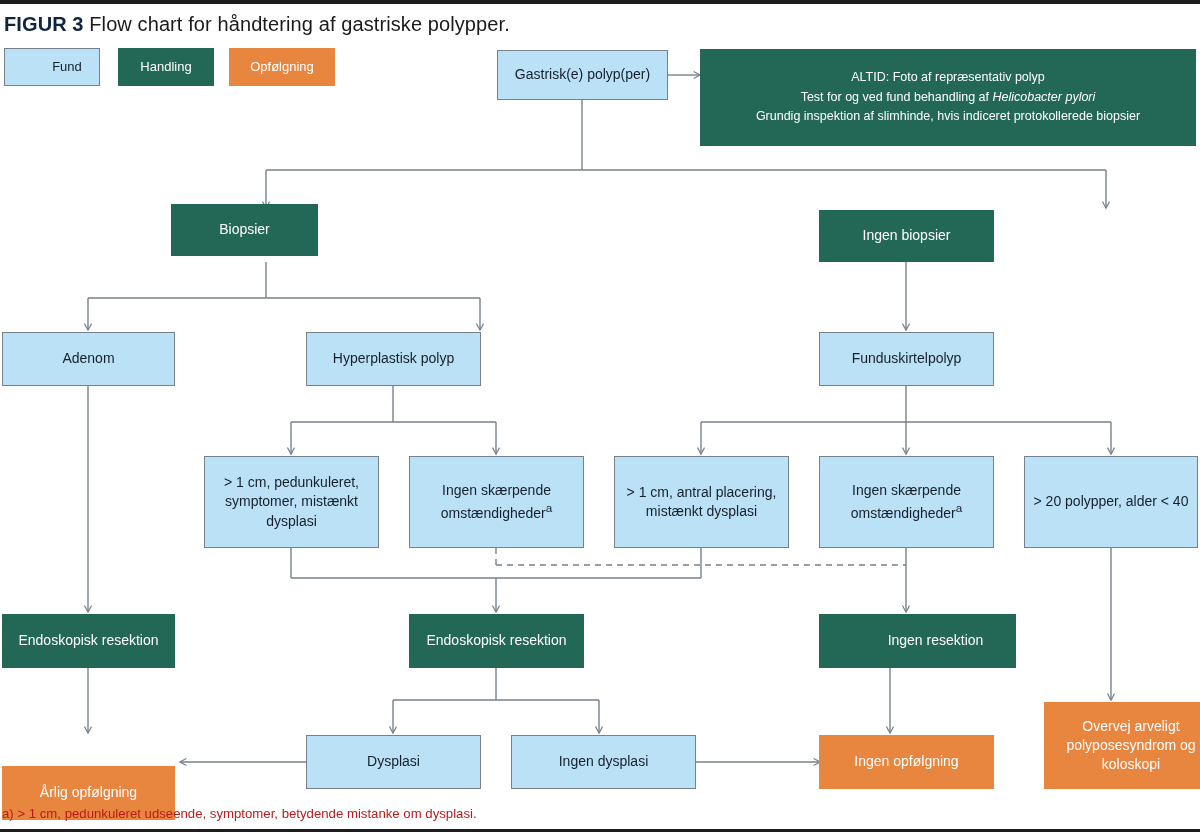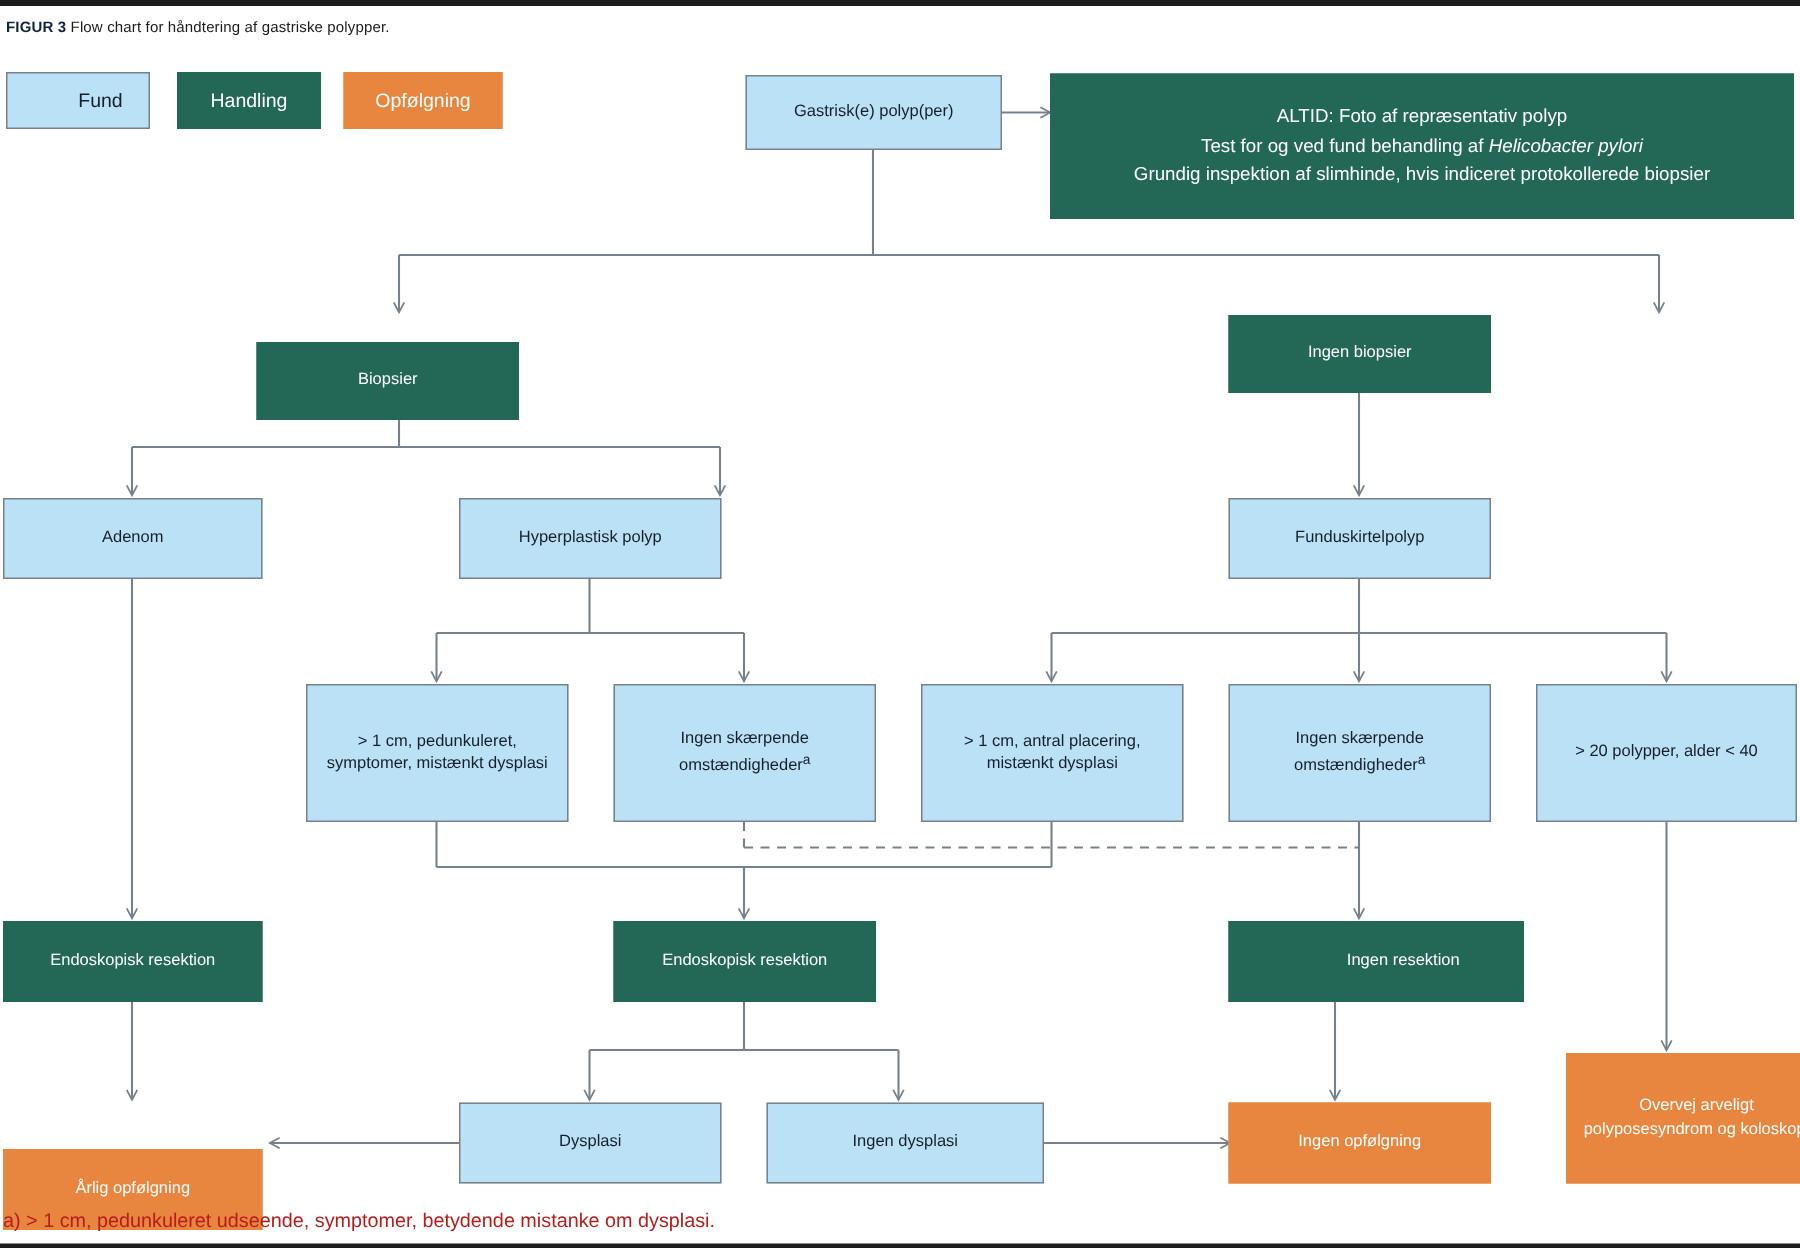--- a/index.html
+++ b/index.html
@@ -27,39 +27,39 @@
   .bottom-rule {
     position: absolute;
     left: 0; top: 829px;
     width: 1200px; height: 3px;
     background: #1d1d1d;
   }
   #caption {
     position: absolute;
     left: 4px;
     top: 13px;
-    font-size: 10px;
+    font-size: 20px;
     letter-spacing: 0.1px;
     color: #1b1b1b;
     white-space: nowrap;
   }
   #caption .figlabel {
     font-weight: bold;
     color: #10243f;
   }
   .node {
     position: absolute;
     box-sizing: border-box;
     border: 1px solid #77818a;
     display: flex;
     align-items: center;
     justify-content: center;
     text-align: center;
     line-height: 1.38;
-    font-size: 11px;
+    font-size: 14px;
     padding: 2px 6px;
   }
   .fund {
     background: #bbe1f7;
     color: #16202b;
   }
   .handling {
     background: #236857;
     color: #ffffff;
     border-color: #236857;
@@ -180,21 +180,21 @@
   <div class="node fund" style="left:497px; top:50px; width:171px; height:50px;">
     <span>Gastrisk(e) polyp(per)</span>
   </div>
 
   <div class="node handling" style="left:700px; top:49px; width:496px; height:97px; flex-direction:column; line-height:1.55; font-size:12.5px;">
     <span>ALTID: Foto af repræsentativ polyp</span>
     <span><span>Test for og ved fund behandling af </span><em>Helicobacter pylori</em></span>
     <span>Grundig inspektion af slimhinde, hvis indiceret protokollerede biopsier</span>
   </div>
 
-  <div class="node handling" style="left:171px; top:228px; width:175px; height:52px;">
+  <div class="node handling" style="left:171px; top:204px; width:147px; height:52px;">
     <span>Biopsier</span>
   </div>
 
   <div class="node handling" style="left:819px; top:210px; width:175px; height:52px;">
     <span>Ingen biopsier</span>
   </div>
 
   <div class="node fund" style="left:2px; top:332px; width:173px; height:54px;">
     <span>Adenom</span>
   </div>

